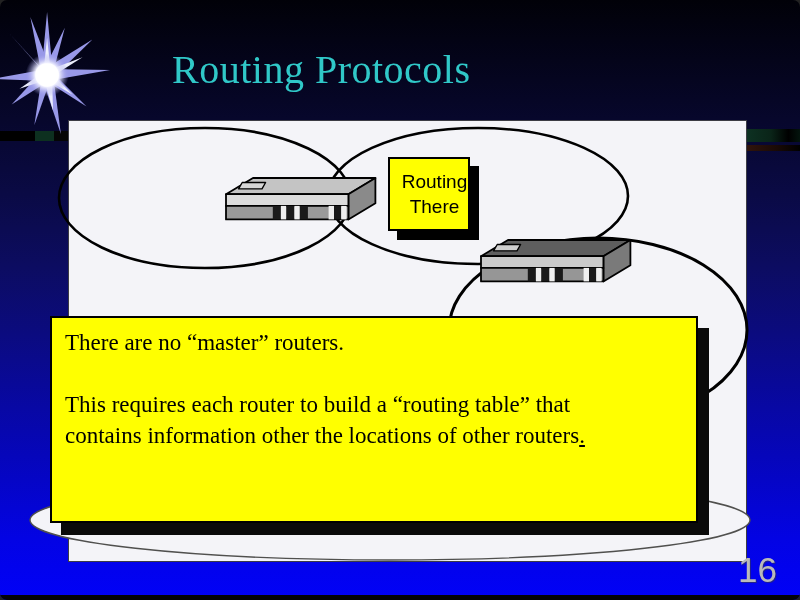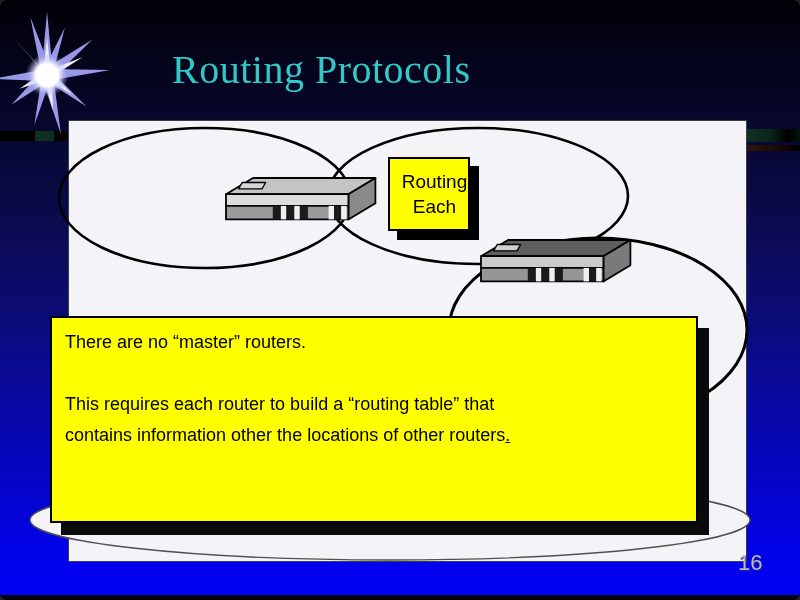--- a/index.html
+++ b/index.html
@@ -37,28 +37,28 @@
     display:flex;flex-direction:column;align-items:center;justify-content:center;
     font-family:"Liberation Sans",sans-serif;font-size:19px;color:#000;line-height:25px;
     text-align:center;
     padding-left:11px;
   }
   #info-box{
     left:50px;top:316px;width:648px;height:207px;box-sizing:border-box;
     background:#ffff00;border:2px solid #000;
     box-shadow:11px 12px 0 0 #0a0a0a;
     padding:9px 14px 0 13px;
-    font-family:Liberation Sans, sans-serif;font-size:18px;color:#000;
+    font-family:Liberation Serif, serif;font-size:23px;color:#000;
   }
   #info-box p{margin:0 0 31px 0;line-height:31px;}
   #info-box p:last-child{margin-bottom:0;}
   #info-box .u{text-decoration:underline;}
   #page-number{
     left:738px;top:550px;width:60px;
-    font-size:22px;color:#b9b9b9;text-shadow:1px 1px 0 #22228a;
+    font-size:35px;color:#b9b9b9;text-shadow:1px 1px 0 #22228a;
   }
   #bottom-edge{left:0;top:595px;width:800px;height:5px;background:#030308;}
 </style>
 </head>
 <body>
 
 <div id="slide">
 
   <div class="abs" id="left-stripe"></div>
   <div class="abs" id="right-stripe-green"></div>
@@ -140,21 +140,21 @@
         <rect x="114" y="31" width="6" height="15" fill="#efefef"></rect>
         <rect x="120" y="31" width="8" height="15" fill="#1a1a1a"></rect>
         <rect x="128" y="31" width="6" height="15" fill="#efefef"></rect>
       </g>
       <polygon points="14,12 40,12 44,5 18,5" fill="#cfcfcf" stroke-width="1.5"></polygon>
     </g>
   </svg>
 
   <div class="abs" id="routing-table-box">
     <span>Routing</span>
-    <span>Each</span>
+    <span>There</span>
   </div>
 
   <div class="abs" id="info-box">
     <p>There are no “master” routers.</p>
     <p><span>This requires each router to build a “routing table” that</span><br>
       <span>contains information other the locations of other routers</span><span class="u">.</span></p>
   </div>
 
   <div class="abs" id="page-number">16</div>
 

